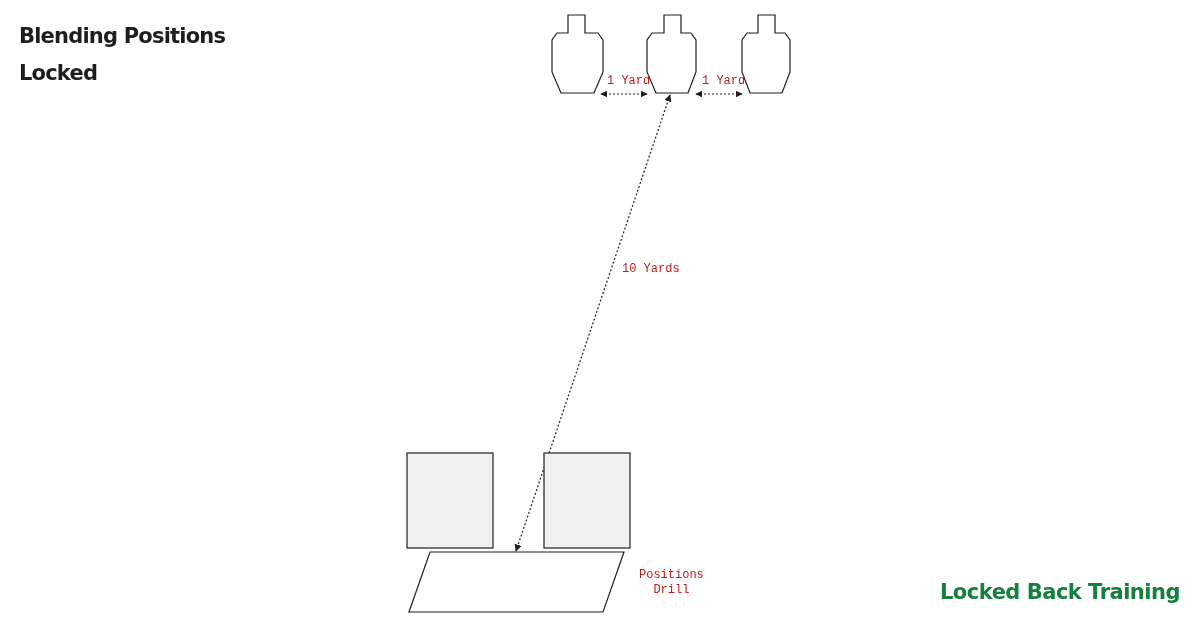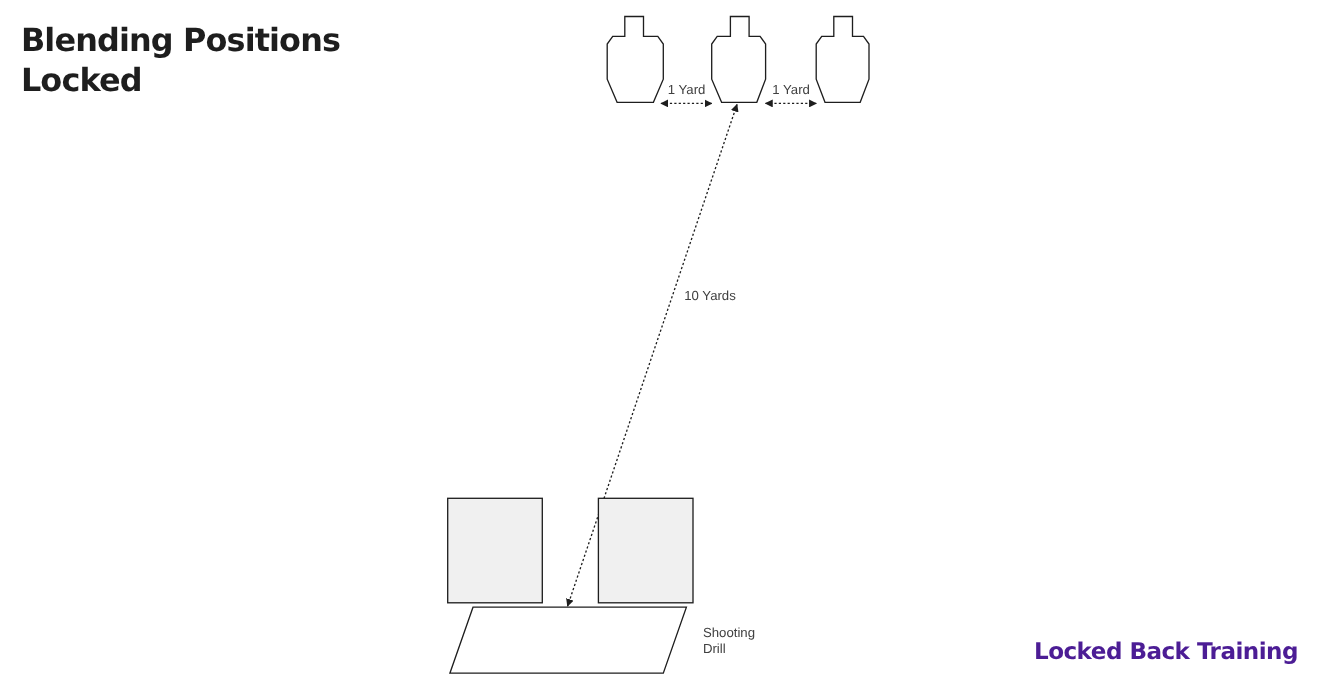--- a/index.html
+++ b/index.html
@@ -4,31 +4,32 @@
 <style>
   html, body { margin: 0; padding: 0; }
   body {
     width: 1200px; height: 628px; position: relative; overflow: hidden;
     background: #ffffff; color: #1e1e1e;
     font-family: "Liberation Sans", "DejaVu Sans", sans-serif;
   }
   .title {
     position: absolute; left: 19px; top: 18px; margin: 0;
     font-family: "DejaVu Sans", "Liberation Sans", sans-serif;
-    font-weight: bold; font-size: 29px; line-height: 37px; letter-spacing: -0.8px;
+    font-weight: bold; font-size: 21px; line-height: 37px; letter-spacing: -0.8px;
     color: #1e1e1e;
   }
   .brand {
     position: absolute; right: 20px; top: 580px;
     font-family: "DejaVu Sans", "Liberation Sans", sans-serif;
-    font-weight: bold; font-size: 21px; letter-spacing: -0.5px; color: #4c1d95;
+    font-weight: bold; font-size: 21px; letter-spacing: -0.5px; color: #15803d;
   }
   .label {
-    position: absolute; font-size: 12px; color: #404040; line-height: 15px;
-    font-family: Liberation Sans, sans-serif;
+    position: absolute; font-size: 12px; color: #b91c1c; line-height: 15px;
+    font-family: Liberation Mono, monospace;
+    text-align: center;
   }
   svg.diagram { position: absolute; left: 0; top: 0; }
 </style>
 </head>
 <body>
 
 <h1 class="title">
   <span>Blending Positions</span><br>
   <span>Locked</span>
 </h1>
@@ -59,17 +60,17 @@
   <rect x="544" y="453" width="86" height="95" fill="#f0f0f0" stroke="#1e1e1e" stroke-width="1.2"></rect>
 
   <polygon points="430,552 624,552 603,612 409,612" fill="#ffffff" stroke="#1e1e1e" stroke-width="1.2"></polygon>
 </svg>
 
 <div class="label" style="left:607px; top:74px;">1 Yard</div>
 <div class="label" style="left:702px; top:74px;">1 Yard</div>
 <div class="label" style="left:622px; top:262px;">10 Yards</div>
 
 <div class="label" style="left:639px; top:568px;">
-  <span>Shooting</span><br>
+  <span>Positions</span><br>
   <span>Drill</span>
 </div>
 
 <div class="brand">Locked Back Training</div>
 
 </body></html>

